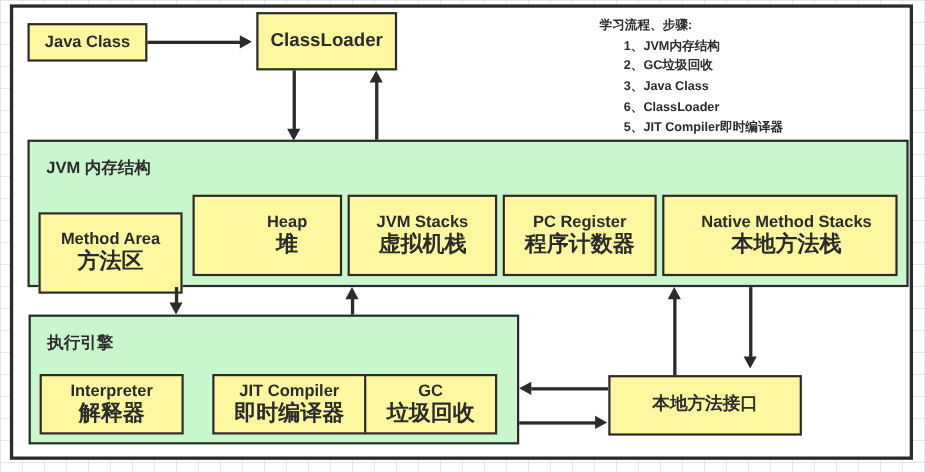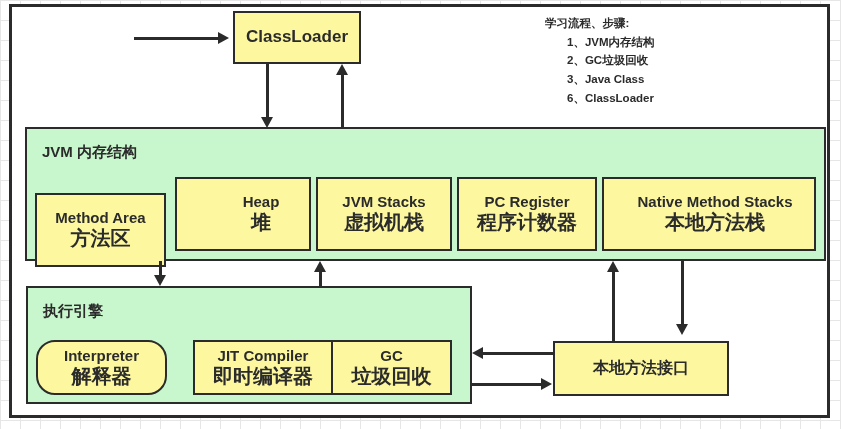--- a/index.html
+++ b/index.html
@@ -99,40 +99,44 @@
     border-right: 6px solid transparent;
     border-bottom: 11px solid #2b2b2b;
   }
 </style>
 </head>
 <body>
 
 <div id="canvas">
   <div class="frame"></div>
 
+  <div class="box yellow l1" style="left:25px; top:21px; width:109px; height:35px;">
+    <span>Java Class</span>
+  </div>
 
   <div class="hline" style="left:134px; top:37px; width:86px;"></div>
   <div class="ah-right" style="left:218px; top:32px;"></div>
 
   <div class="box yellow" style="left:233px; top:11px; width:128px; height:53px; font-size:17px;">
     <span>ClassLoader</span>
   </div>
 
   <div class="vline" style="left:266px; top:64px; height:58px;"></div>
   <div class="ah-down" style="left:261px; top:117px;"></div>
 
   <div class="vline" style="left:341px; top:70px; height:58px;"></div>
   <div class="ah-up" style="left:336px; top:64px;"></div>
 
   <div class="notes" style="left:545px; top:14px;">
     <div class="head">学习流程、步骤:</div>
     <div class="item">1、JVM内存结构</div>
     <div class="item">2、GC垃圾回收</div>
     <div class="item">3、Java Class</div>
     <div class="item">6、ClassLoader</div>
+    <div class="item">5、JIT Compiler即时编译器</div>
   </div>
 
   <div class="panel" style="left:25px; top:127px; width:801px; height:134px;"></div>
   <div class="panel-title" style="left:42px; top:143px;">JVM 内存结构</div>
 
   <div class="box yellow" style="left:35px; top:177px; width:131px; height:74px;margin-top:16px;">
     <span class="l1">Method Area</span>
     <span class="l2">方法区</span>
   </div>
 
@@ -164,21 +168,21 @@
 
   <div class="vline" style="left:612px; top:267px; height:75px;"></div>
   <div class="ah-up" style="left:607px; top:261px;"></div>
 
   <div class="vline" style="left:681px; top:261px; height:68px;"></div>
   <div class="ah-down" style="left:676px; top:324px;"></div>
 
   <div class="panel" style="left:26px; top:286px; width:446px; height:118px;"></div>
   <div class="panel-title" style="left:43px; top:302px;">执行引擎</div>
 
-  <div class="box yellow" style="left:36px; top:340px; width:131px; height:55px;border-radius:19px;">
+  <div class="box yellow" style="left:36px; top:340px; width:131px; height:55px;">
     <span class="l1">Interpreter</span>
     <span class="l2">解释器</span>
   </div>
 
   <div class="box yellow" style="left:193px; top:340px; width:140px; height:55px;">
     <span class="l1">JIT Compiler</span>
     <span class="l2">即时编译器</span>
   </div>
 
   <div class="box yellow" style="left:331px; top:340px; width:121px; height:55px;">

